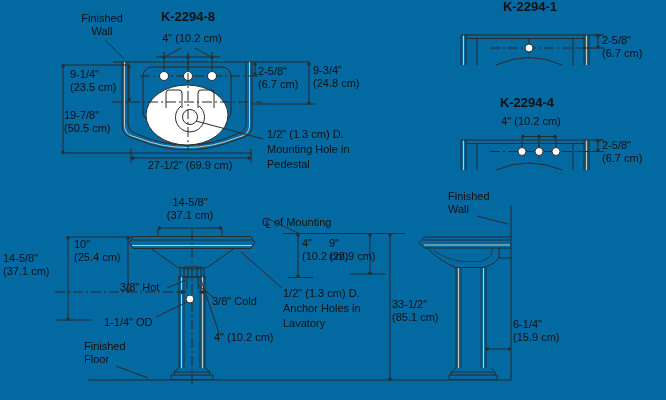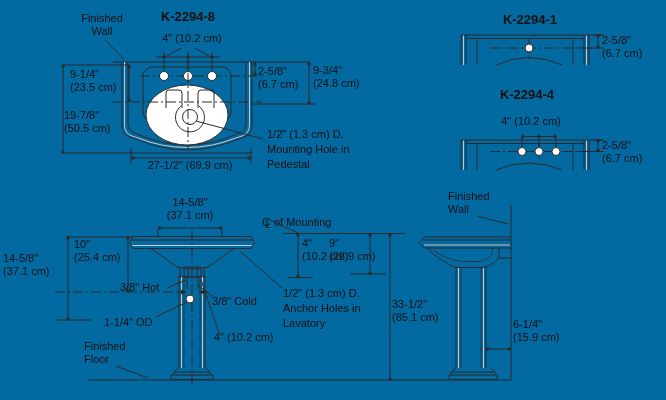--- a/index.html
+++ b/index.html
@@ -172,25 +172,25 @@
 (50.5 cm)</div>
 <div class="lbl" style="left:258px;top:65px">2-5/8"
 (6.7 cm)</div>
 <div class="lbl" style="left:313px;top:64px">9-3/4"
 (24.8 cm)</div>
 <div class="lbl lh15" style="left:267px;top:127px">1/2" (1.3 cm) D.
 Mounting Hole in
 Pedestal</div>
 <div class="lbl ctr" style="left:128px;top:159px;width:124px">27-1/2" (69.9 cm)</div>
 
-<div class="lbl ctr ttl" style="left:492px;top:13px;width:76px">K-2294-1</div>
+<div class="lbl ctr ttl" style="left:492px;top:0;width:76px">K-2294-1</div>
 <div class="lbl" style="left:602px;top:34px">2-5/8"
 (6.7 cm)</div>
 
-<div class="lbl ctr ttl" style="left:489px;top:88px;width:76px">K-2294-4</div>
+<div class="lbl ctr ttl" style="left:489px;top:96px;width:76px">K-2294-4</div>
 <div class="lbl ctr" style="left:491px;top:115px;width:80px">4" (10.2 cm)</div>
 <div class="lbl" style="left:602px;top:139px">2-5/8"
 (6.7 cm)</div>
 
 <div class="lbl ctr" style="left:153px;top:196px;width:74px">14-5/8"
 (37.1 cm)</div>
 <div class="lbl" style="left:262px;top:203px">
   <span class="clwrap"><span>C</span><span class="cl-l">L</span></span><span>of Mounting</span>
 </div>
 <div class="lbl" style="left:3px;top:252px">14-5/8"

